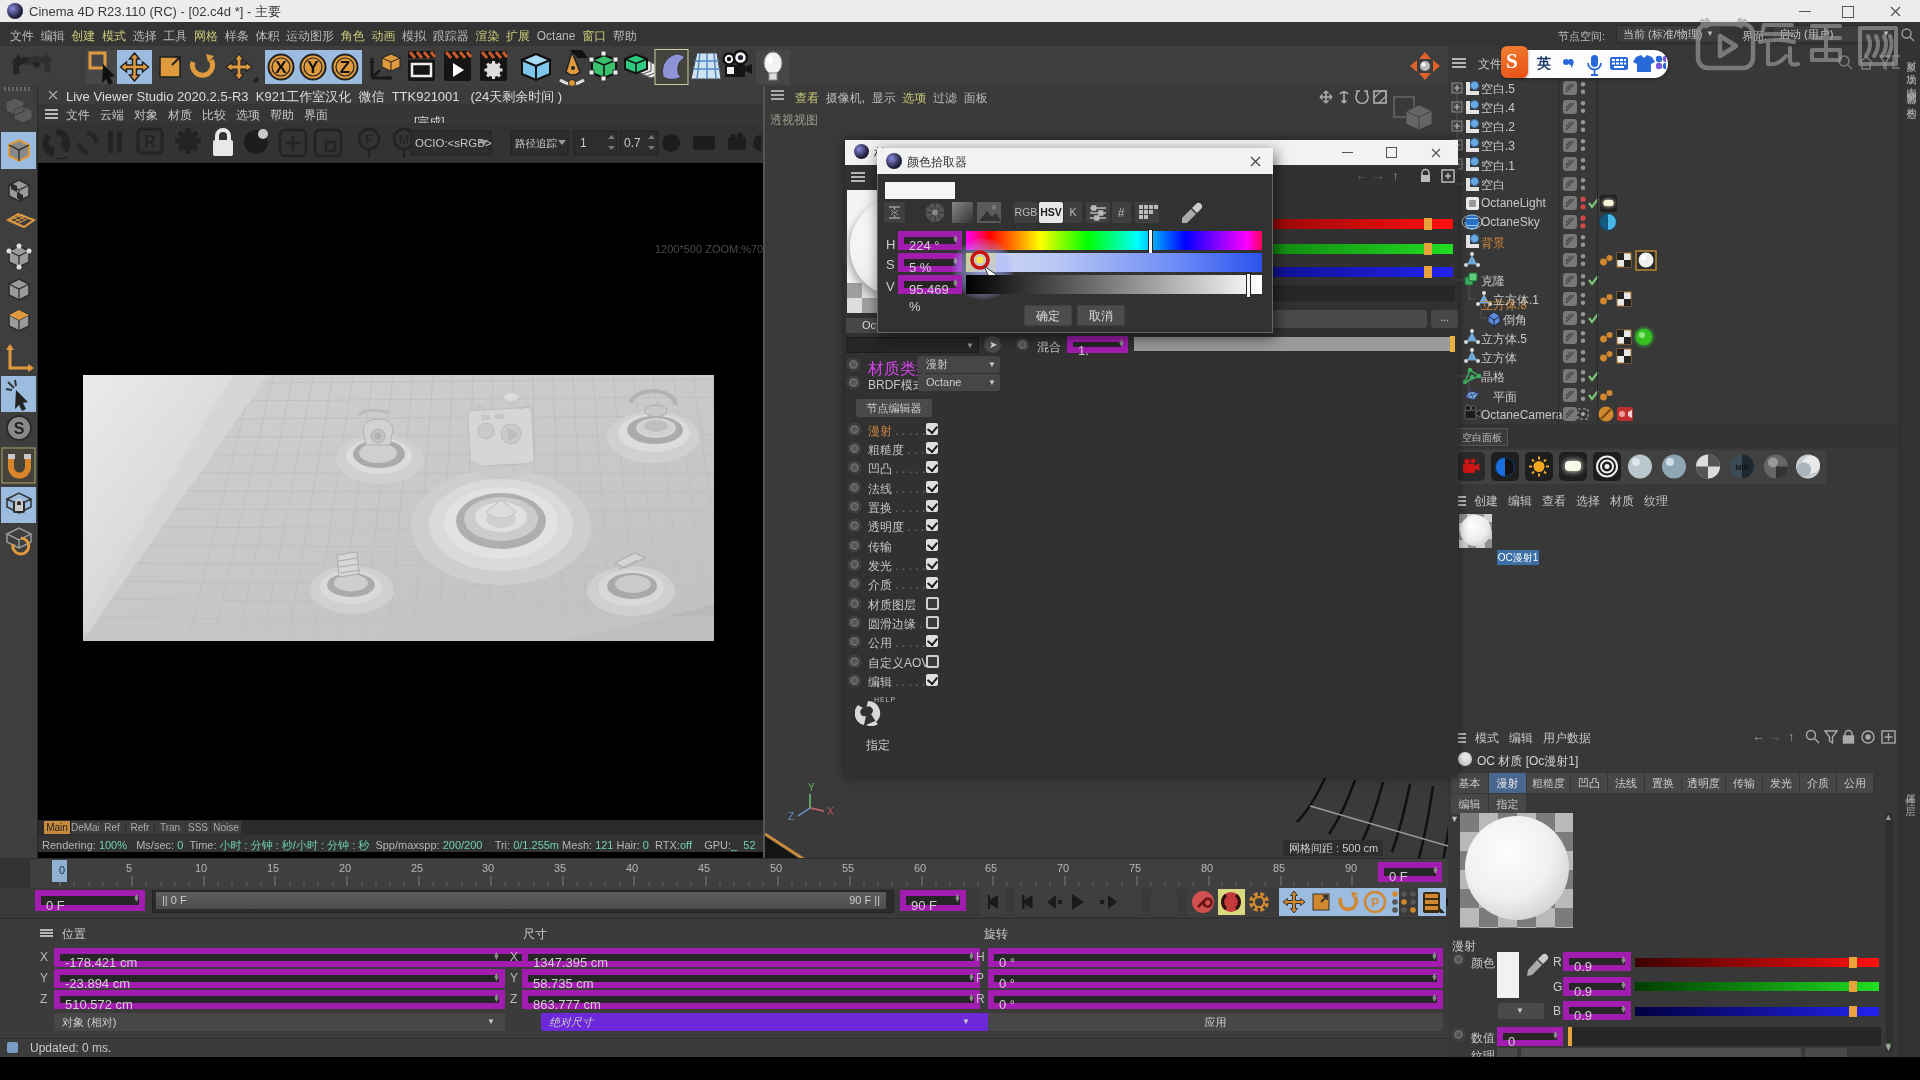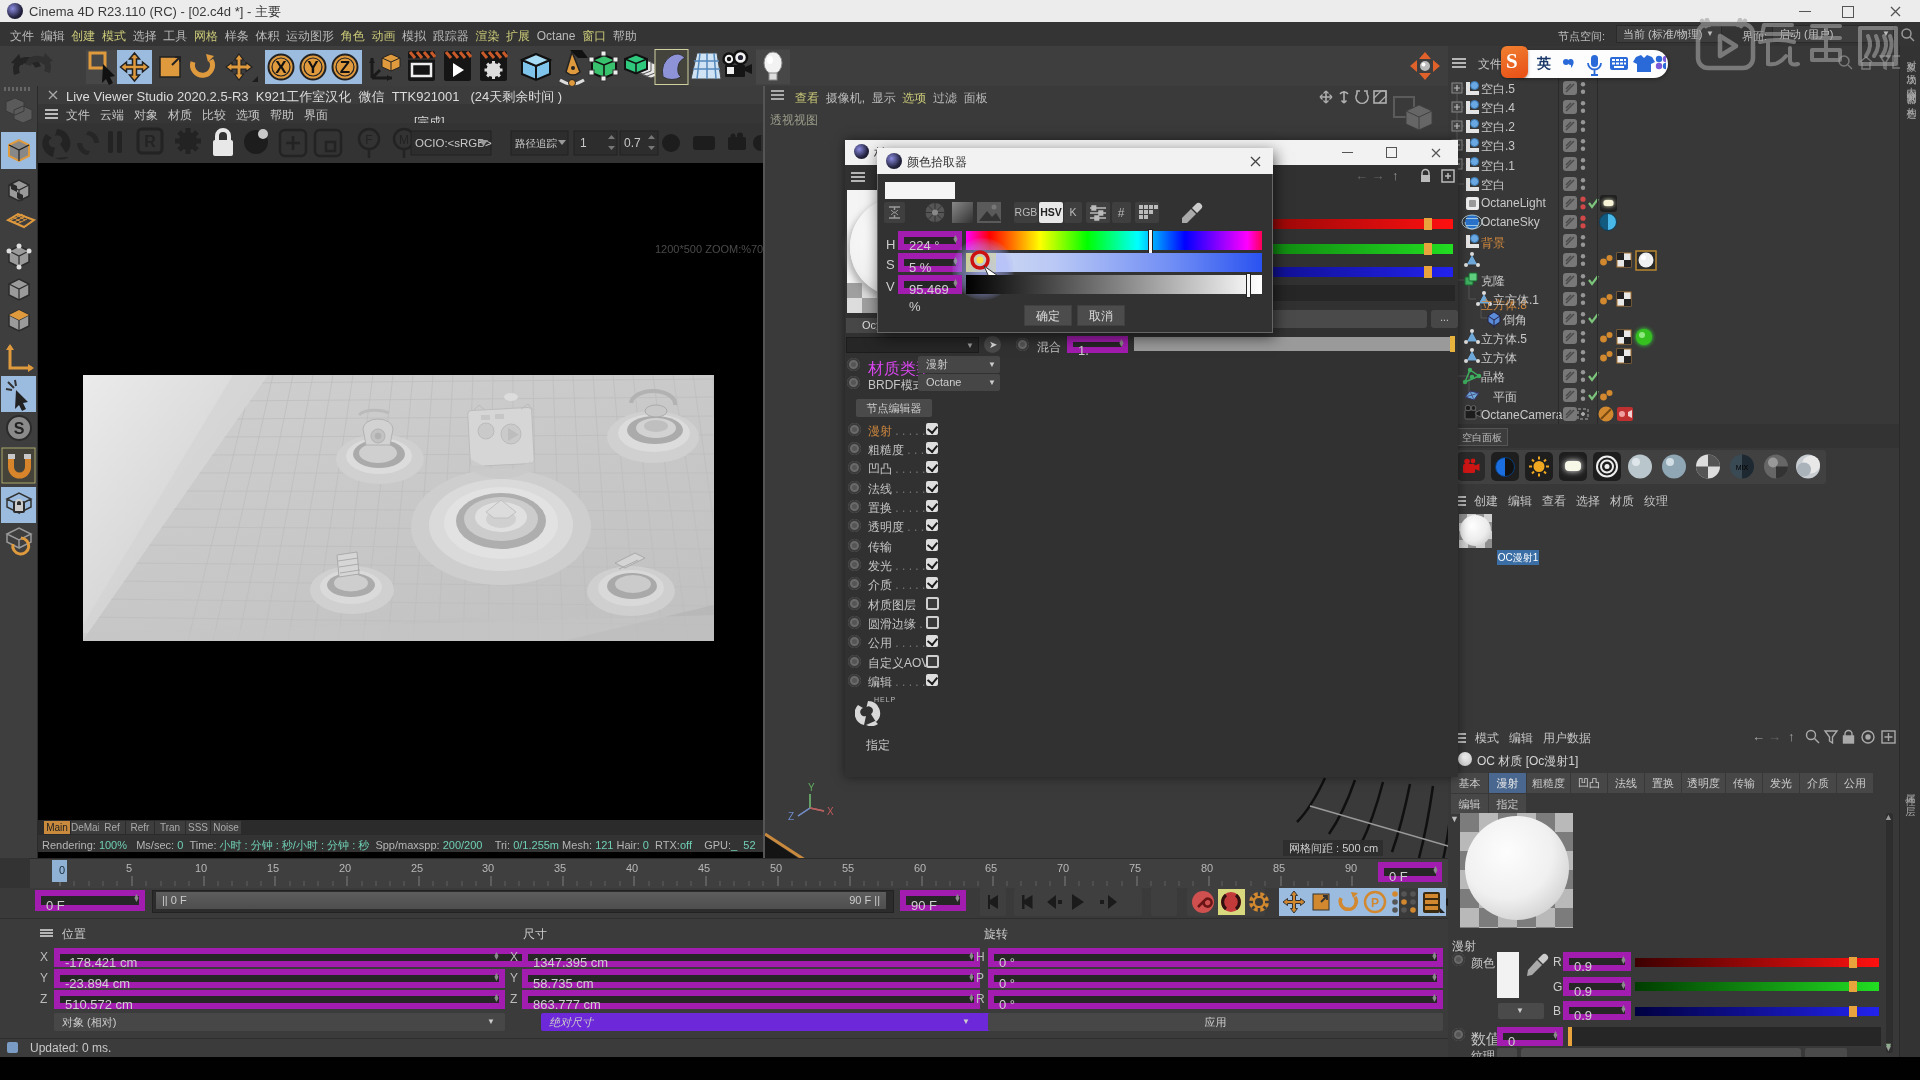--- a/index.html
+++ b/index.html
@@ -1067,21 +1067,21 @@
 <div class="a" style="left:1849px;top:981px;width:8px;height:11px;background:#e8a33d;"></div>
 <div class="a tx" style="left:1553px;top:1004px;font-size:12px;color:#ccc;">B</div>
 <div class="spin" style="left:1563px;top:1001px;width:68px;height:19px;">0.9</div>
 <div class="ud" style="left:1620px;top:1005px;">▲<br>▼</div>
 <div class="a" style="left:1635px;top:1007px;width:244px;height:9px;background:linear-gradient(90deg,#000040,#2222ee);"></div>
 <div class="a" style="left:1849px;top:1006px;width:8px;height:11px;background:#e8a33d;"></div>
 <div class="a" style="left:1498px;top:1003px;width:46px;height:16px;background:#4a4a4a;border-radius:2px;"></div>
 <div class="a tx" style="left:1516px;top:1006px;font-size:8px;color:#ccc;">▼</div>
 
 <div class="radio" style="left:1452px;top:1028px;"></div>
-<div class="a tx" style="left:1471px;top:1030px;font-size:15px;color:#c5c5c5;">数值</div>
+<div class="a tx" style="left:1471px;top:1030px;font-size:12px;color:#c5c5c5;">数值</div>
 <div class="spin" style="left:1497px;top:1027px;width:66px;height:19px;">0</div>
 <div class="ud" style="left:1552px;top:1031px;">▲<br>▼</div>
 <div class="a" style="left:1568px;top:1027px;width:313px;height:19px;background:#262626;"></div>
 <div class="a" style="left:1568px;top:1027px;width:4px;height:19px;background:#e8a33d;"></div>
 <div class="a tx" style="left:1471px;top:1048px;font-size:12px;color:#c5c5c5;clip-path:inset(0 0 4px 0);">纹理</div>
 <div class="a" style="left:1497px;top:1048px;width:20px;height:9px;background:#4a4a4a;border-radius:2px 2px 0 0;"></div>
 <div class="a" style="left:1521px;top:1048px;width:280px;height:9px;background:#4e4e4e;border-radius:3px 3px 0 0;"></div>
 <div class="a" style="left:1805px;top:1048px;width:42px;height:9px;background:#4a4a4a;border-radius:2px 2px 0 0;"></div>
 <div class="a tx" style="left:1884px;top:1041px;font-size:9px;color:#8fae8f;">▼</div>
 

